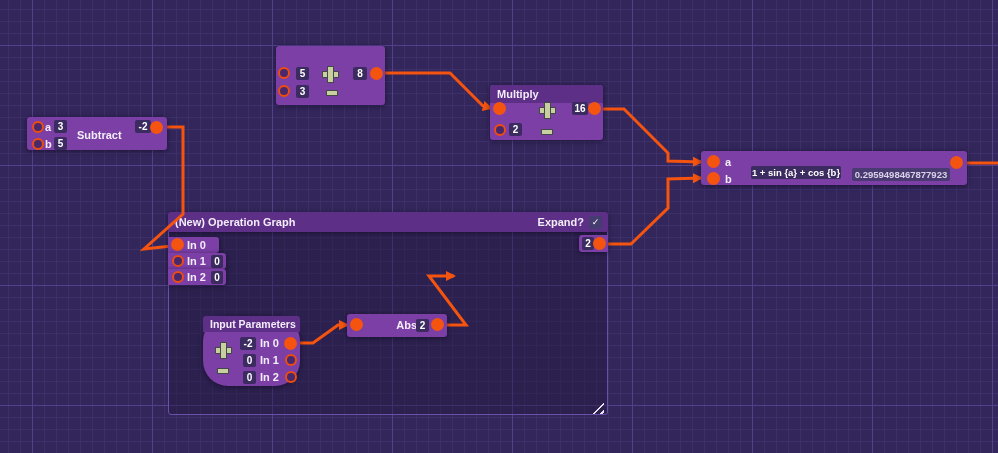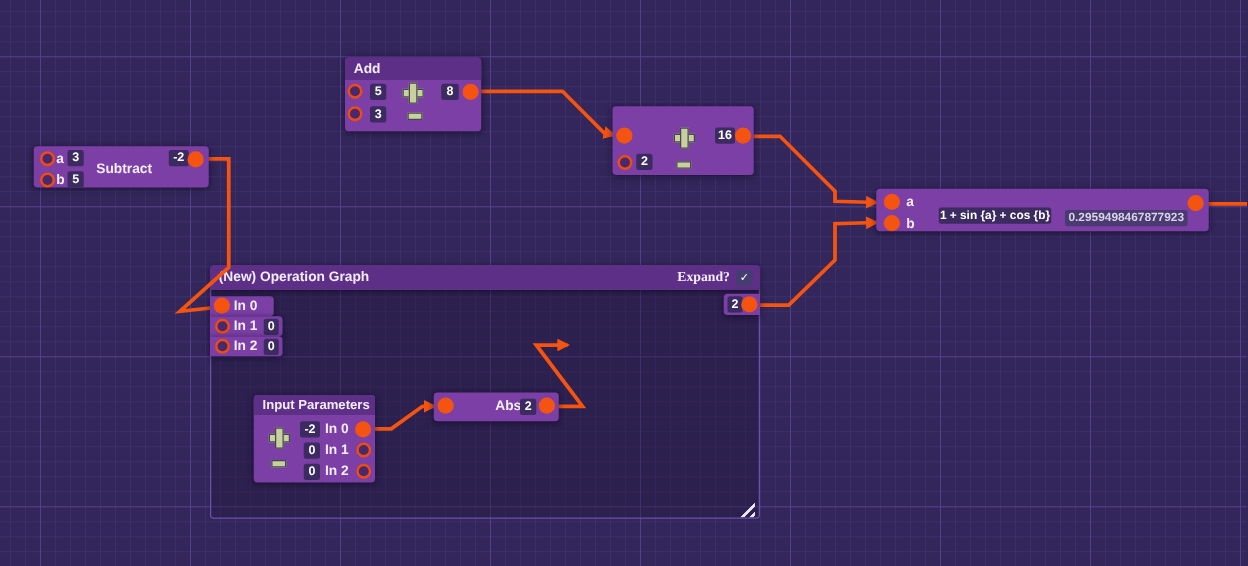--- a/index.html
+++ b/index.html
@@ -41,21 +41,21 @@
 </style>
 </head>
 <body>
 
 <div class="stage">
 
   <div>
     <div class="container-body" style="left:168px;top:231px;width:440px;height:184px;"></div>
     <div class="hdr" style="left:168px;top:212px;width:440px;height:20px;line-height:20px;box-shadow:0 1px 4px rgba(10,5,25,.5);">
       <span>(New) Operation Graph</span>
-      <span class="lbl" style="left:350px;top:4px;width:66px;text-align:right;font-family:Liberation Serif, serif;">Expand?</span>
+      <span class="lbl" style="left:350px;top:4px;width:66px;text-align:right;">Expand?</span>
       <span class="chk" style="left:421px;top:4px;"><span>✓</span></span>
     </div>
     <div class="rsz" style="left:590px;top:402px;"></div>
   </div>
 
   <svg class="wires" width="998" height="453">
     <defs>
       <marker id="arw" viewBox="0 0 10 10" refX="8" refY="5" markerWidth="3.4" markerHeight="3.4" orient="auto">
         <path d="M0,0 L10,5 L0,10 z" fill="#f4540f"></path>
       </marker>
@@ -63,32 +63,32 @@
     <polyline points="377,73 450,73 483,106 491,108" fill="none" stroke="#f4540f" stroke-width="3" marker-end="url(#arw)"></polyline>
     <polyline points="595,109 624,109 668,153 668,161 701,162" fill="none" stroke="#f4540f" stroke-width="3" marker-end="url(#arw)"></polyline>
     <polyline points="600,244 631,244 668,208 668,179 701,178" fill="none" stroke="#f4540f" stroke-width="3" marker-end="url(#arw)"></polyline>
     <polyline points="157,127 183,127 183,214 144,249 172,246" fill="none" stroke="#f4540f" stroke-width="3"></polyline>
     <polyline points="291,343 313,343 338,325 347,325" fill="none" stroke="#f4540f" stroke-width="3" marker-end="url(#arw)"></polyline>
     <polyline points="438,325 466,325 429,276 454,276" fill="none" stroke="#f4540f" stroke-width="3" marker-end="url(#arw)"></polyline>
     <polyline points="957,163 998,163" fill="none" stroke="#f4540f" stroke-width="3"></polyline>
   </svg>
 
   <div class="node" style="left:276px;top:46px;width:109px;height:59px;">
-    <div class="hdr"><span>Add</span></div>
     <span class="port hollow" style="left:2px;top:21px;"></span>
     <span class="vbox" style="left:20px;top:21px;width:13px;">5</span>
     <span class="plus" style="left:46px;top:20px;"></span>
     <span class="vbox" style="left:77px;top:21px;width:14px;">8</span>
     <span class="port" style="left:94px;top:21px;"></span>
     <span class="port hollow" style="left:2px;top:39px;"></span>
     <span class="vbox" style="left:20px;top:39px;width:13px;">3</span>
     <span class="minus" style="left:50px;top:44px;"></span>
   </div>
 
   <div class="node" style="left:490px;top:85px;width:113px;height:55px;">
+    <div class="hdr"><span>Multiply</span></div>
     <span class="port" style="left:3px;top:17px;"></span>
     <span class="plus" style="left:49px;top:17px;"></span>
     <span class="vbox" style="left:82px;top:17px;width:16px;">16</span>
     <span class="port" style="left:98px;top:17px;"></span>
     <span class="port hollow" style="left:4px;top:39px;"></span>
     <span class="vbox" style="left:19px;top:38px;width:13px;">2</span>
     <span class="minus" style="left:51px;top:44px;"></span>
   </div>
 
   <div class="node" style="left:27px;top:117px;width:140px;height:33px;">
@@ -125,21 +125,21 @@
   <div class="node" style="left:701px;top:151px;width:266px;height:34px;">
     <span class="port" style="left:6px;top:4px;"></span>
     <span class="lbl" style="left:24px;top:5px;">a</span>
     <span class="port" style="left:6px;top:21px;"></span>
     <span class="lbl" style="left:24px;top:22px;">b</span>
     <span class="fbox" style="left:50px;top:15px;width:90px;">1 + sin {a} + cos {b}</span>
     <span class="rbox" style="left:151px;top:17px;width:98px;">0.2959498467877923</span>
     <span class="port" style="left:249px;top:5px;"></span>
   </div>
 
-  <div class="node" style="left:203px;top:316px;width:97px;height:70px;">
+  <div class="node" style="left:203px;top:316px;width:97px;height:70px;border-radius:25px;">
     <div class="hdr" style="height:16px;line-height:16px;font-size:10.5px;"><span>Input Parameters</span></div>
     <span class="plus" style="left:12px;top:26px;"></span>
     <span class="minus" style="left:14px;top:52px;"></span>
     <span class="vbox" style="left:37px;top:21px;width:16px;">-2</span>
     <span class="lbl" style="left:57px;top:21px;">In 0</span>
     <span class="port" style="left:81px;top:21px;"></span>
     <span class="vbox" style="left:40px;top:38px;width:13px;">0</span>
     <span class="lbl" style="left:57px;top:38px;">In 1</span>
     <span class="port hollow" style="left:82px;top:38px;"></span>
     <span class="vbox" style="left:40px;top:55px;width:13px;">0</span>

